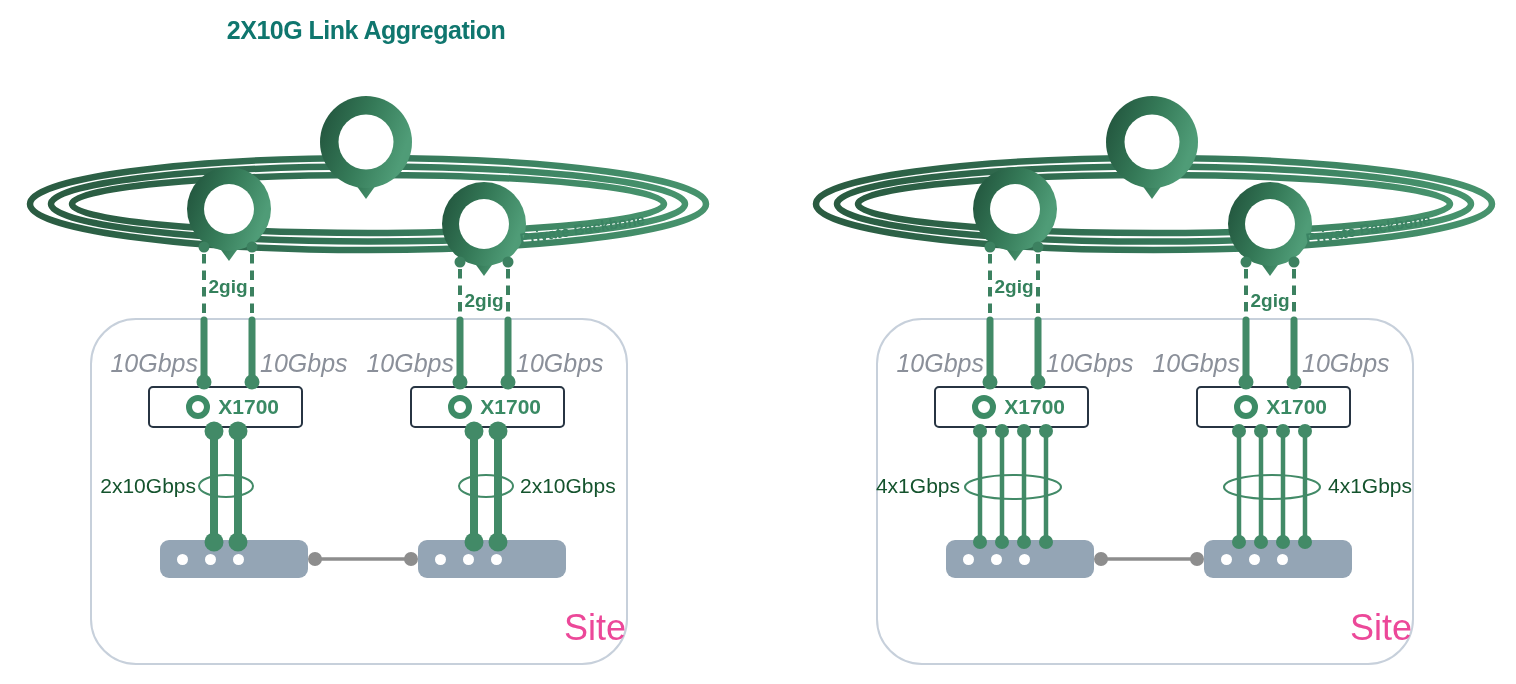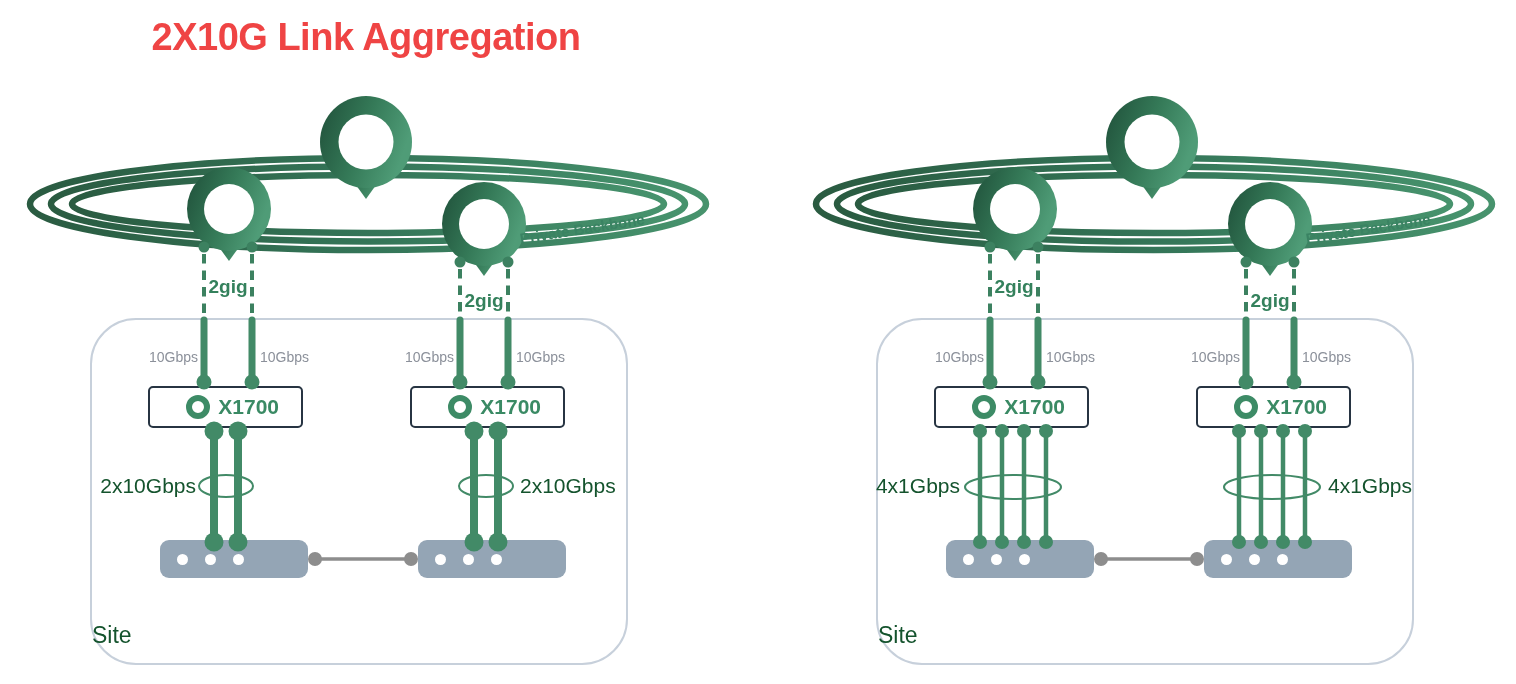--- a/index.html
+++ b/index.html
@@ -3,39 +3,39 @@
 <meta charset="utf-8">
 <style>
   html,body{margin:0;padding:0;background:#ffffff;}
   body{width:1516px;height:684px;position:relative;overflow:hidden;
        font-family:"Liberation Sans", sans-serif;}
   .diagram{position:absolute;top:0;width:728px;height:684px;}
   #diagram-left{left:2px;}
   #diagram-right{left:788px;}
 
   .title{position:absolute;top:16px;left:0;right:0;text-align:center;
-         font-weight:700;font-size:38px;letter-spacing:-0.5px;color:#ef4444;z-index:3;}
+         font-weight:700;font-size:25px;letter-spacing:-0.5px;color:#0f766e;z-index:3;}
 
   .site-box{position:absolute;left:88px;top:318px;width:538px;height:347px;
             border:2px solid #c7d0db;border-radius:46px;box-sizing:border-box;z-index:0;}
-  .site-label{position:absolute;left:0;right:0;bottom:14px;text-align:left;
-              font-size:23px;color:#14532d;}
+  .site-label{position:absolute;left:0;right:0;bottom:14px;text-align:right;
+              font-size:36px;color:#ec4899;}
 
   .svg-layer{position:absolute;left:0;top:0;width:728px;height:684px;z-index:2;pointer-events:none;}
 
   .backbone-label{position:absolute;left:518px;top:230px;font-weight:700;font-size:15px;
                   color:#3a8363;transform:rotate(-9deg);transform-origin:left center;
                   white-space:nowrap;z-index:3;}
 
   .uplink-label{position:absolute;width:48px;text-align:center;font-weight:700;
                 font-size:19px;color:#34815c;z-index:3;}
   .uplink-a{left:202px;top:276px;}
   .uplink-b{left:458px;top:290px;}
 
-  .feed-label{position:absolute;top:349px;width:100px;font-size:14px;color:#8b909a;z-index:3;}
+  .feed-label{position:absolute;top:349px;width:100px;font-size:25px;color:#8b909a;z-index:3;font-style:italic;}
   .feed-1{left:96px;text-align:right;}
   .feed-2{left:258px;text-align:left;}
   .feed-3{left:352px;text-align:right;}
   .feed-4{left:514px;text-align:left;}
 
   .device{position:absolute;top:386px;width:155px;height:42px;background:#ffffff;
           border:2.5px solid #273442;border-radius:5px;box-sizing:border-box;
           display:flex;align-items:center;z-index:1;padding-left:23px;}
   .device-1{left:146px;}
   .device-2{left:408px;}

